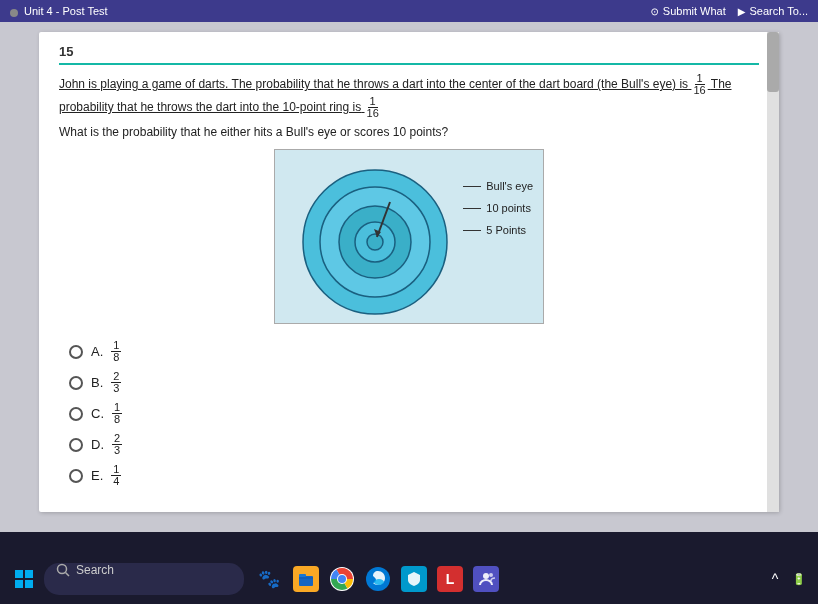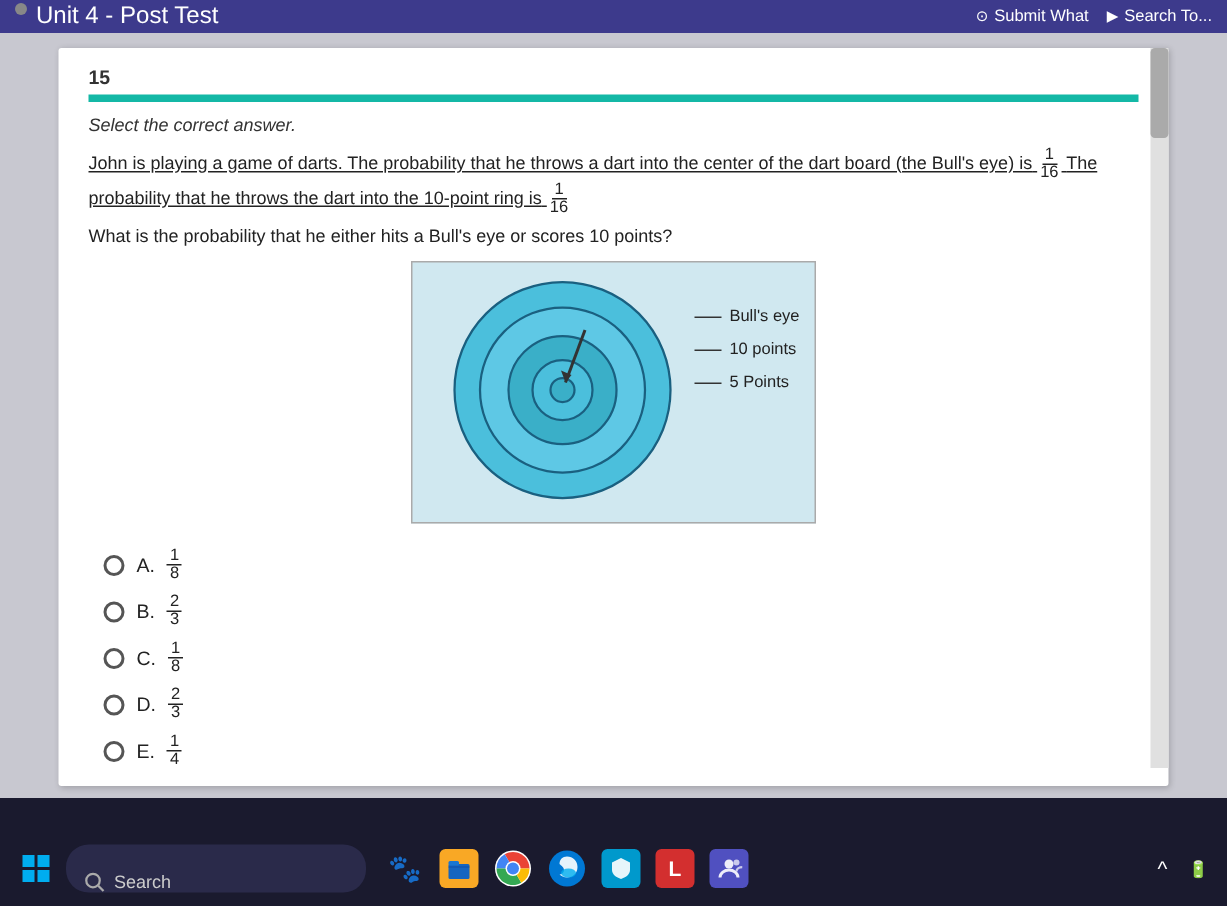--- a/index.html
+++ b/index.html
@@ -17,24 +17,24 @@
       width: 100%;
       height: 22px;
       background: #3d3a8c;
       display: flex;
       align-items: center;
       justify-content: space-between;
       padding: 0 10px;
     }
     .title-bar-left {
       display: flex;
-      align-items: flex-start;
+      align-items: flex-end;
       gap: 6px;
       color: white;
-      font-size: 16px;
+      font-size: 11px;
     }
     .title-bar-circle {
       width: 8px;
       height: 8px;
       border-radius: 50%;
       background: #888;
     }
     .title-bar-right {
       display: flex;
       align-items: center;
@@ -68,21 +68,21 @@
       border-radius: 2px;
       padding: 12px 20px;
       box-shadow: 1px 1px 4px rgba(0,0,0,0.2);
       position: relative;
     }
     .question-number {
       font-size: 13px;
       font-weight: bold;
       color: #333;
       margin-bottom: 8px;
-      border-bottom: 5px solid #14b8a6;
+      border-bottom: 2px solid #14b8a6;
       padding-bottom: 4px;
     }
     .instruction {
       font-size: 12px;
       color: #333;
       margin-bottom: 8px;
       font-style: italic;
     }
     .question-text {
       font-size: 12px;
@@ -103,20 +103,21 @@
       justify-content: center;
       margin: 10px 0;
     }
     .dartboard-wrap {
       position: relative;
       width: 270px;
       height: 175px;
       background: #d0e8f0;
       border: 1px solid #aaa;
       display: flex;
+      align-items: center;
       justify-content: flex-start;
       padding-left: 20px;
       overflow: visible;
     }
     .dartboard-svg {
       width: 160px;
       height: 160px;
     }
     .dartboard-labels {
       position: absolute;
@@ -221,21 +222,21 @@
       align-items: center;
       justify-content: center;
       cursor: pointer;
     }
     .taskbar-start svg {
       width: 20px;
       height: 20px;
     }
     .search-bar {
       display: flex;
-      align-items: flex-end;
+      align-items: flex-start;
       background: #2a2a4a;
       border-radius: 15px;
       height: 32px;
       padding: 0 12px;
       gap: 6px;
       width: 200px;
       cursor: pointer;
     }
     .search-bar span {
       color: #ccc;
@@ -297,21 +298,20 @@
     <div class="title-bar-btn">
       <span style="font-size:10px;">▶</span>
       <span>Search To...</span>
     </div>
   </div>
 </div>
 
 <div class="main-area">
   <div class="question-card">
     <div class="question-number">15</div>
-    <div class="instruction">Select the correct answer.</div>
 
     <div class="question-text">
       <span>John is playing a game of darts. The probability that he throws a dart into the center of the dart board (the Bull's eye) is</span>
       <span>
         <span class="fraction">
           <span class="num">1</span>
           <span class="den">16</span>
         </span>
       </span>
       <span>The probability that he throws the dart into the 10-point ring is</span>

